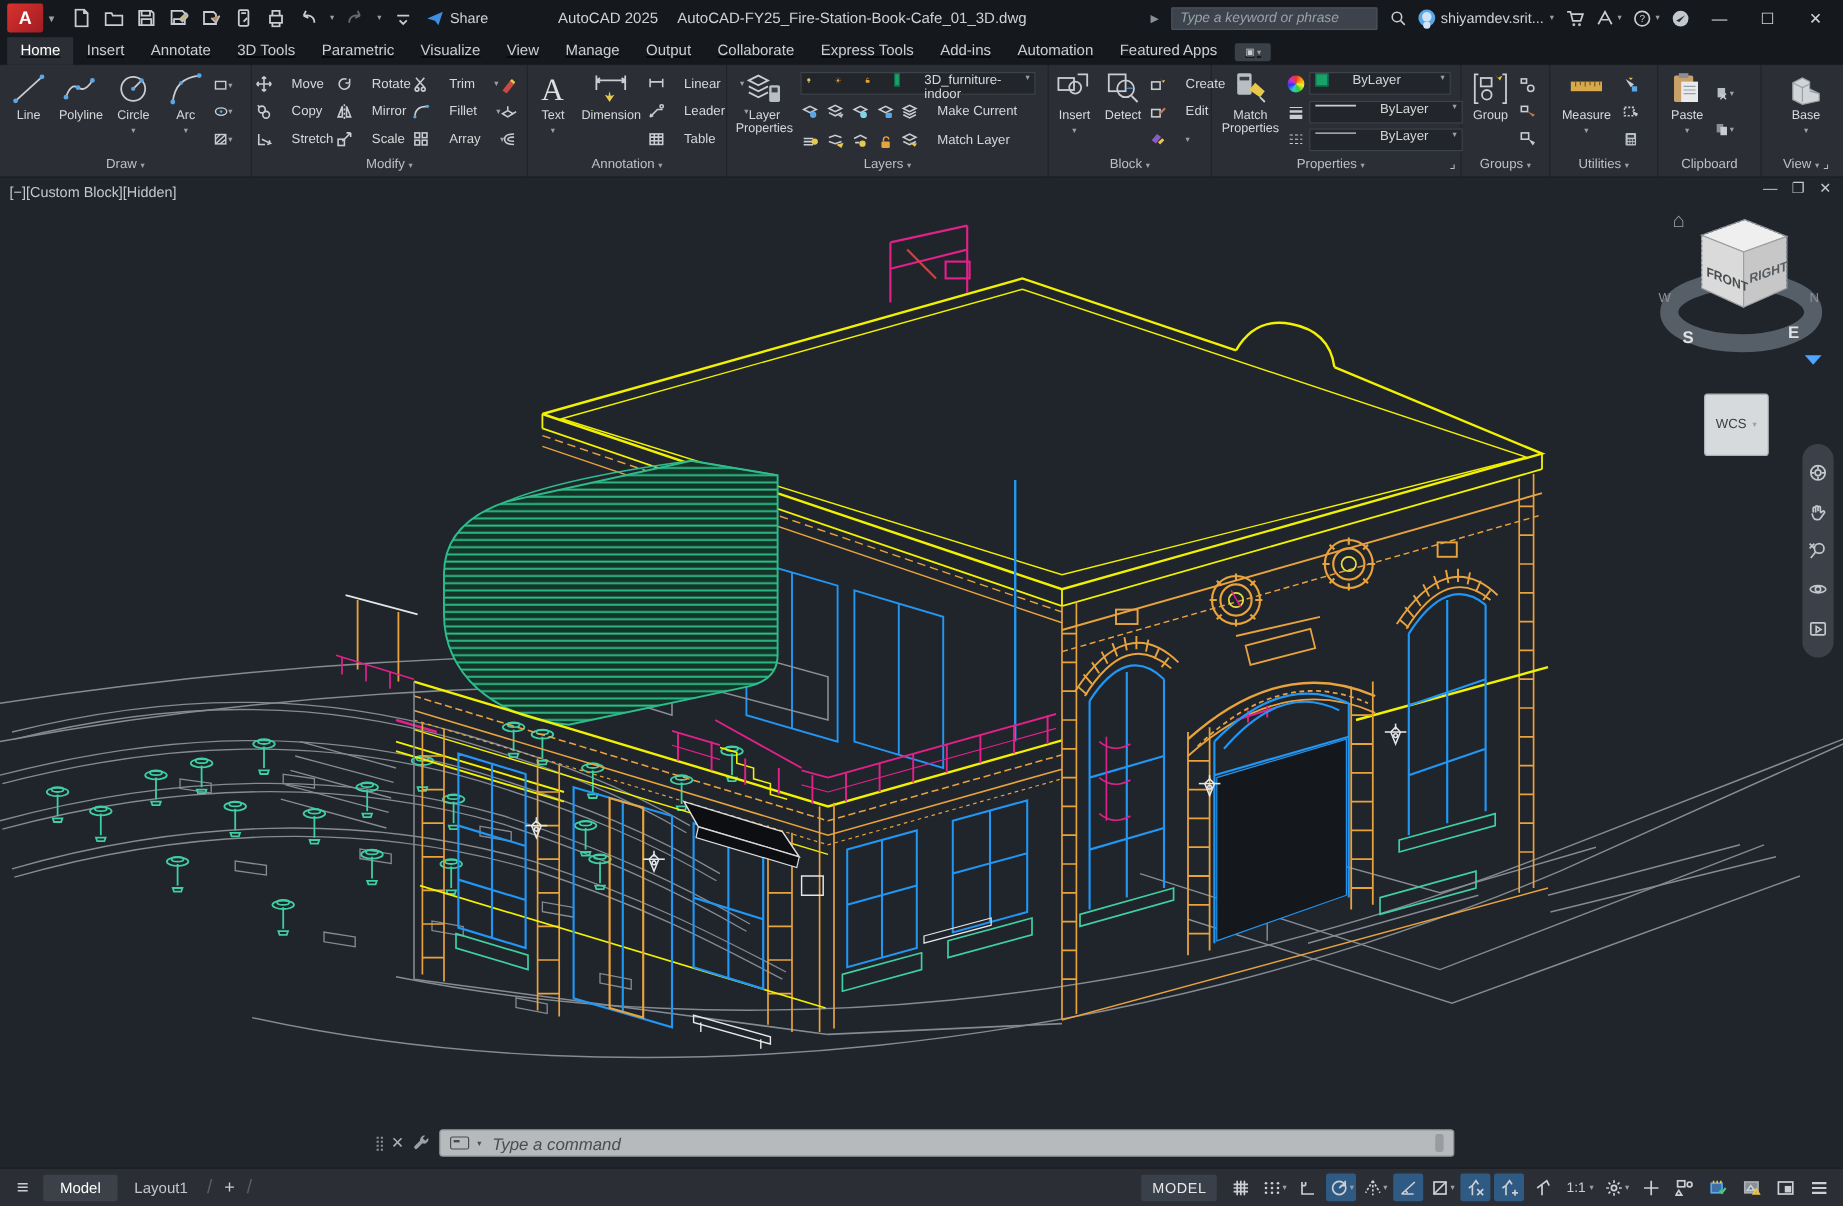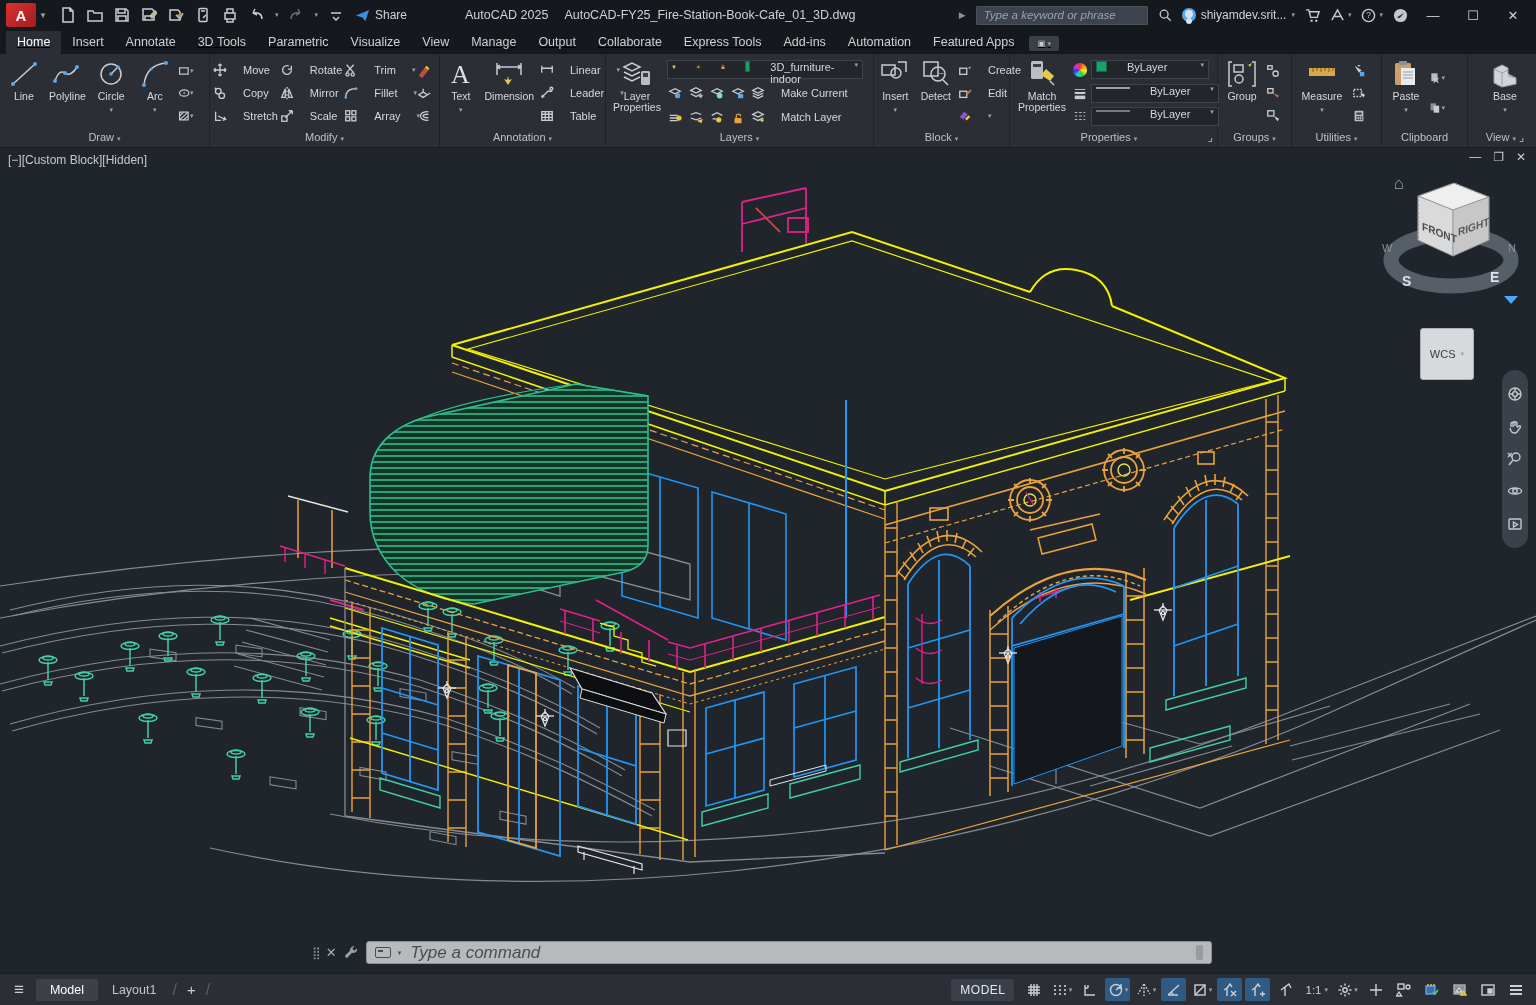--- a/index.html
+++ b/index.html
@@ -59,21 +59,21 @@
   .wcs{position:absolute;right:62px;top:180px;background:#d7dadd;color:#3a3d40;font-size:11px;padding:19px 9px;border-radius:3px;border:1px solid #aeb2b6;display:flex;gap:5px;align-items:center;}
   .navbar{position:absolute;right:8px;top:222px;width:26px;height:178px;background:rgba(125,133,143,.30);border-radius:13px;
     display:flex;flex-direction:column;align-items:center;justify-content:space-evenly;}
   .navbar svg{width:16px;height:16px;stroke:#c3c8ce;fill:none;stroke-width:1.4;}
   .cmddock{position:absolute;left:312px;bottom:9px;display:flex;align-items:center;gap:7px;}
   .grip{color:#8a8f96;font-size:12px;letter-spacing:-2px;}
   .dockx{color:#aab0b6;font-size:13px;}
   .cmdbar{width:846px;height:23px;background:#b7babd;border-radius:3px;display:flex;align-items:center;padding:0 8px;gap:7px;border:1px solid #8e9194;}
   .cmdico{width:16px;height:11px;border:1.5px solid #4a4d50;border-radius:2px;position:relative;}
   .cmdico:after{content:"";position:absolute;left:2px;top:2px;width:5px;height:2px;background:#4a4d50;}
-  .cmdinput{flex:1;background:transparent;border:none;outline:none;font-style:italic;font-size:17px;color:#3e4144;font-family:"Liberation Sans",sans-serif;}
+  .cmdinput{flex:1;background:transparent;border:none;outline:none;font-style:italic;font-size:14px;color:#3e4144;font-family:"Liberation Sans",sans-serif;}
   .cmdinput::placeholder{color:#4a4d50;font-style:italic;}
   .cmdnub{width:7px;height:15px;background:#999c9f;border-radius:2px;}
   
   .statusbar{position:absolute;bottom:0;left:0;width:1536px;height:32px;background:#2b2f35;display:flex;align-items:center;color:#c9ccd0;border-top:1px solid #1a1d21;}
   .sb-burger{font-size:17px;padding:0 12px 0 14px;}
   .mtab{padding:4px 14px;font-size:12.5px;color:#c3c7cb;}
   .mtab.active{background:#3c4149;color:#fff;border-radius:2px;}
   .sb-sep{color:#595f66;margin:0 2px;}
   .sb-plus{font-size:15px;padding:0 8px;}
   .sb-right{margin-left:auto;display:flex;align-items:center;gap:3px;padding-right:8px;}

